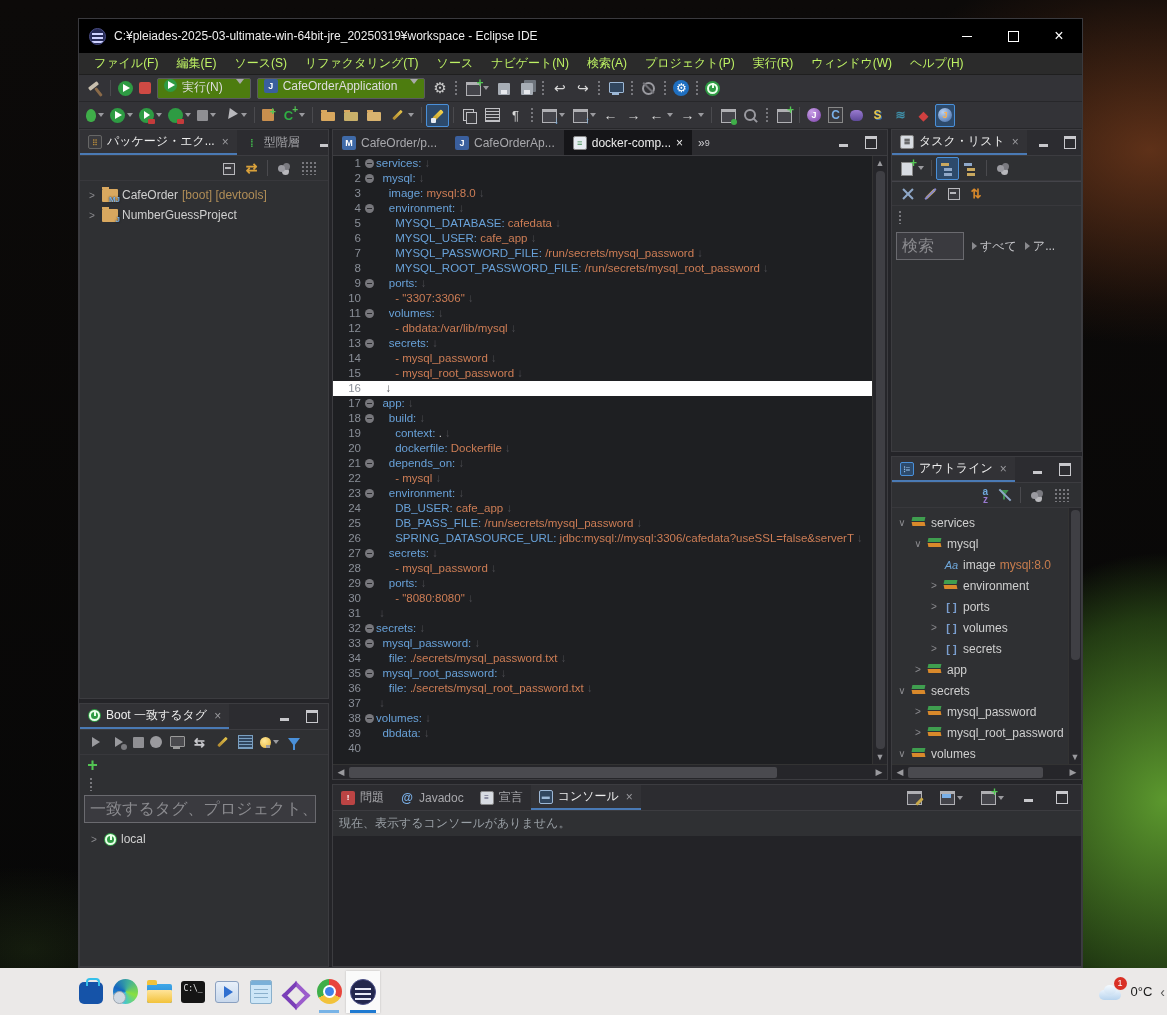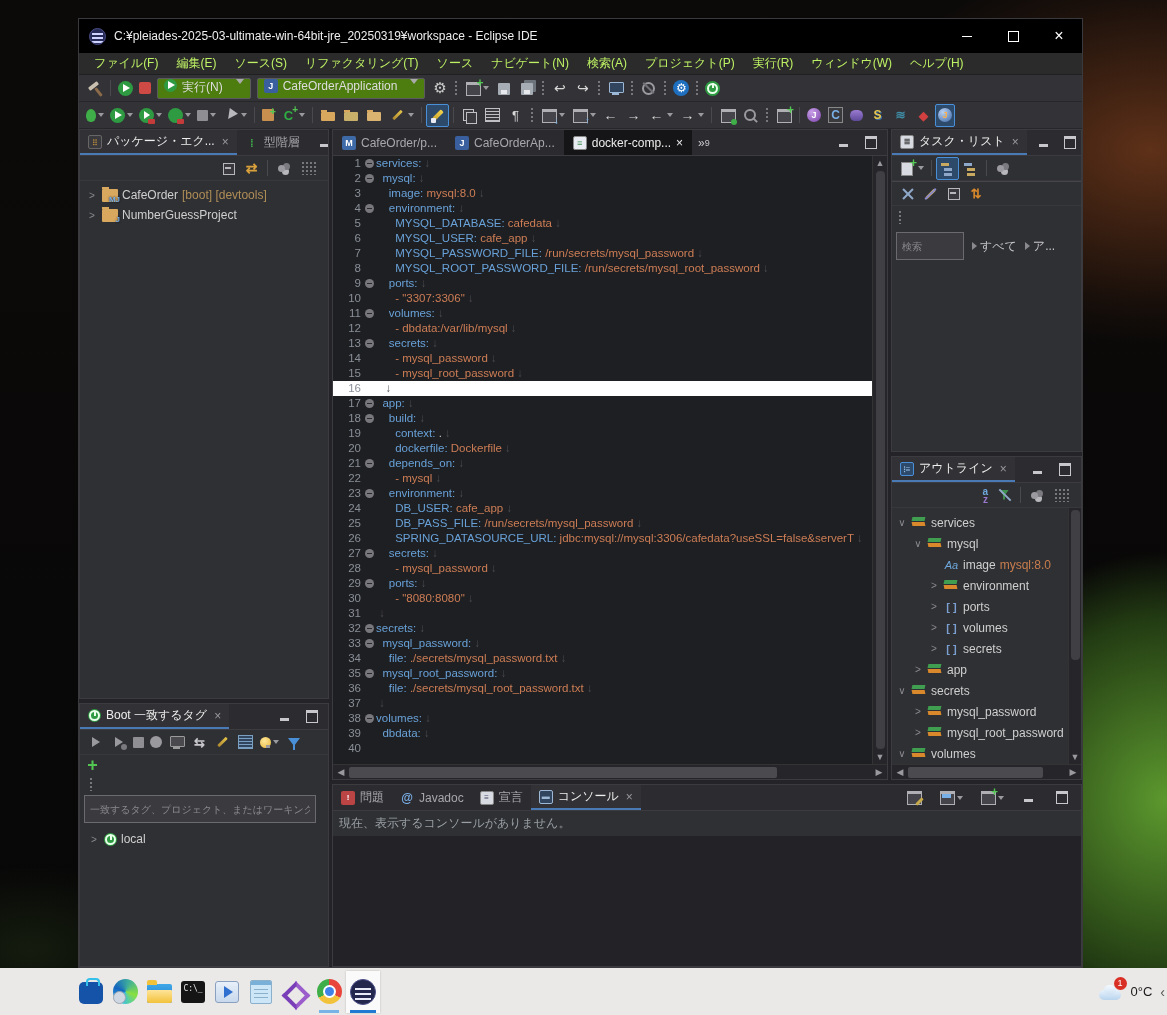--- a/index.html
+++ b/index.html
@@ -177,21 +177,21 @@
   .ct{flex:1;overflow:hidden}
   .k{color:#68a1d8}.v{color:#cd7d55}.p{color:#c8c8c8}.ws{color:#4d4d52}
   .vsb{width:15px;background:#26262a;border-left:1px solid #333;display:flex;flex-direction:column;align-items:center;flex:0 0 auto}
   .vsb .arr{height:14px;display:flex;align-items:center;justify-content:center;color:#9a9a9e;font-size:9px;width:100%}
   .vsb .thumb{flex:1;width:9px;background:#3f3f44;border-radius:4px;margin:1px 0}
   .hsb{height:15px;background:#26262a;border-top:1px solid #333;display:flex;align-items:center;flex:0 0 auto}
   .hsb .arr{width:16px;text-align:center;color:#9a9a9e;font-size:9px}
   .hsb .track{flex:1;height:11px;display:flex}
   .hsb .thumb{height:11px;background:#4a4a4f;border-radius:2px}
   
-  .dinput{background:#3a3a3f;border:1px solid #6a6a6f;color:#ffffff;font-size:10px;height:20px;padding:13px 5px}
+  .dinput{background:#3a3a3f;border:1px solid #6a6a6f;color:#ffffff;font-size:16px;height:20px;padding:13px 5px}
   .dinput::placeholder{color:#8a8a8e}
   .filter-label{color:#c8c8cc;font-size:12px;display:inline-flex;align-items:center;gap:3px}
   .filter-label .tri{width:0;height:0;border-top:4px solid transparent;border-bottom:4px solid transparent;border-left:5px solid #8a8a8e}
   
   .console-msg{color:#9aa0a6;font-size:12px;padding:4px 6px}
   .console-body{flex:1;background:#232327}
   
   .taskbar{position:absolute;left:0;bottom:0;width:1167px;height:47px;background:#ebe9e8;display:flex;align-items:center;padding-left:40px;gap:16px}
   .tbi{width:34px;height:42px;display:flex;align-items:center;justify-content:center;position:relative;flex:0 0 auto}
   .tbi.running::after{content:"";position:absolute;bottom:0;left:7px;right:7px;height:3px;background:#78b3e6}

